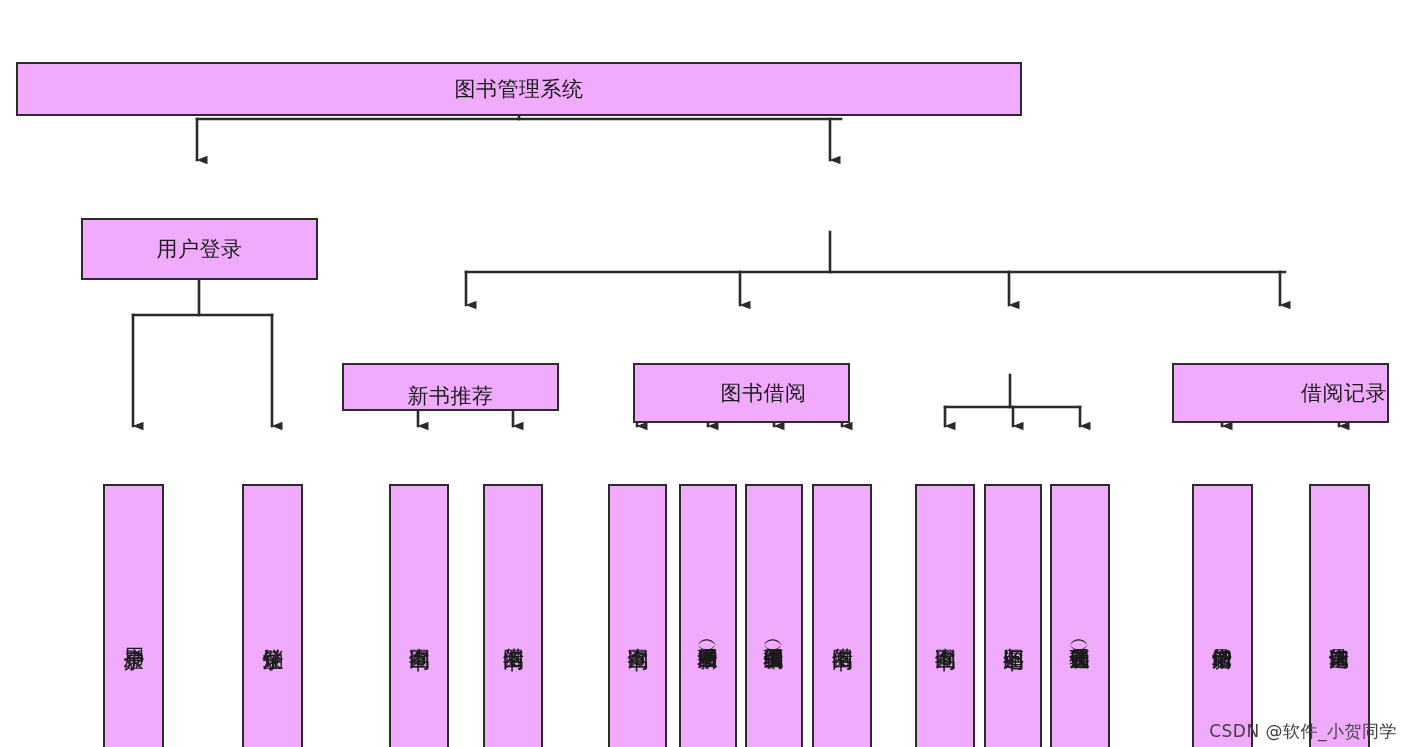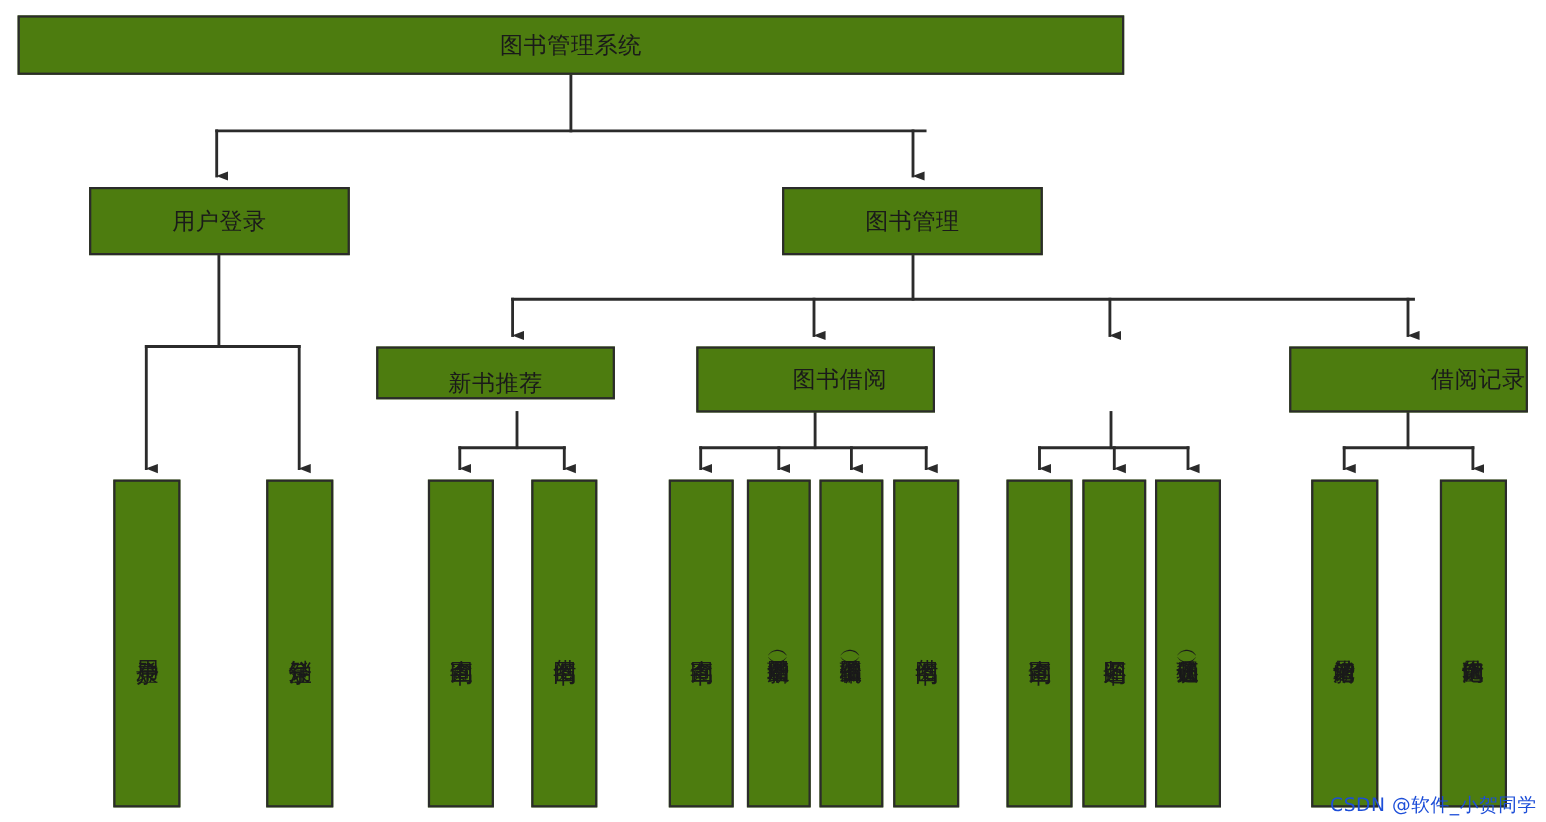--- a/index.html
+++ b/index.html
@@ -21,25 +21,26 @@
     position: absolute;
     left: 0;
     top: 0;
     width: 1405px;
     height: 747px;
   }
   .node-box {
     position: absolute;
     box-sizing: border-box;
     border: 2px solid #2b2b2b;
-    background: #4d7c0f;
+    background: #f0abfc;
     display: flex;
     align-items: center;
     justify-content: center;
     color: #1a1a1a;
+    margin-top: 48px;
   }
   .node-label {
     display: block;
     text-align: center;
     line-height: 1.18;
     letter-spacing: 0.5px;
   }
   .h-node .node-label {
     font-size: 21px;
   }
@@ -56,21 +57,21 @@
   }
   .v-node.tall-text .node-label {
     font-size: 20px;
     letter-spacing: 0px;
   }
   #watermark {
     position: absolute;
     right: 8px;
     bottom: 4px;
     font-size: 17px;
-    color: #1d4ed8;
+    color: #404040;
     letter-spacing: 0.5px;
     user-select: none;
   }
 </style>
 </head>
 <body>
 
 <div id="diagram-root">
 
   <svg id="diagram-svg" viewBox="0 0 1405 747">
@@ -123,23 +124,20 @@
     </g>
   </svg>
 
   <div class="node-box h-node" style="left:16px; top:14px; width:1006px; height:54px;">
     <span class="node-label">图书管理系统</span>
   </div>
 
   <div class="node-box h-node" style="left:81px; top:170px; width:237px; height:62px;">
     <span class="node-label">用户登录</span>
   </div>
-  <div class="node-box h-node" style="left:711px; top:170px; width:237px; height:62px;">
-    <span class="node-label">图书管理</span>
-  </div>
 
   <div class="node-box h-node" style="left:342px; top:315px; width:217px; height:48px;align-items:flex-end;">
     <span class="node-label">新书推荐</span>
   </div>
   <div class="node-box h-node" style="left:633px; top:315px; width:217px; height:60px;padding-left:44px;">
     <span class="node-label">图书借阅</span>
   </div>
   <div class="node-box h-node" style="left:1172px; top:315px; width:217px; height:60px;justify-content:flex-end;">
     <span class="node-label">借阅记录</span>
   </div>

